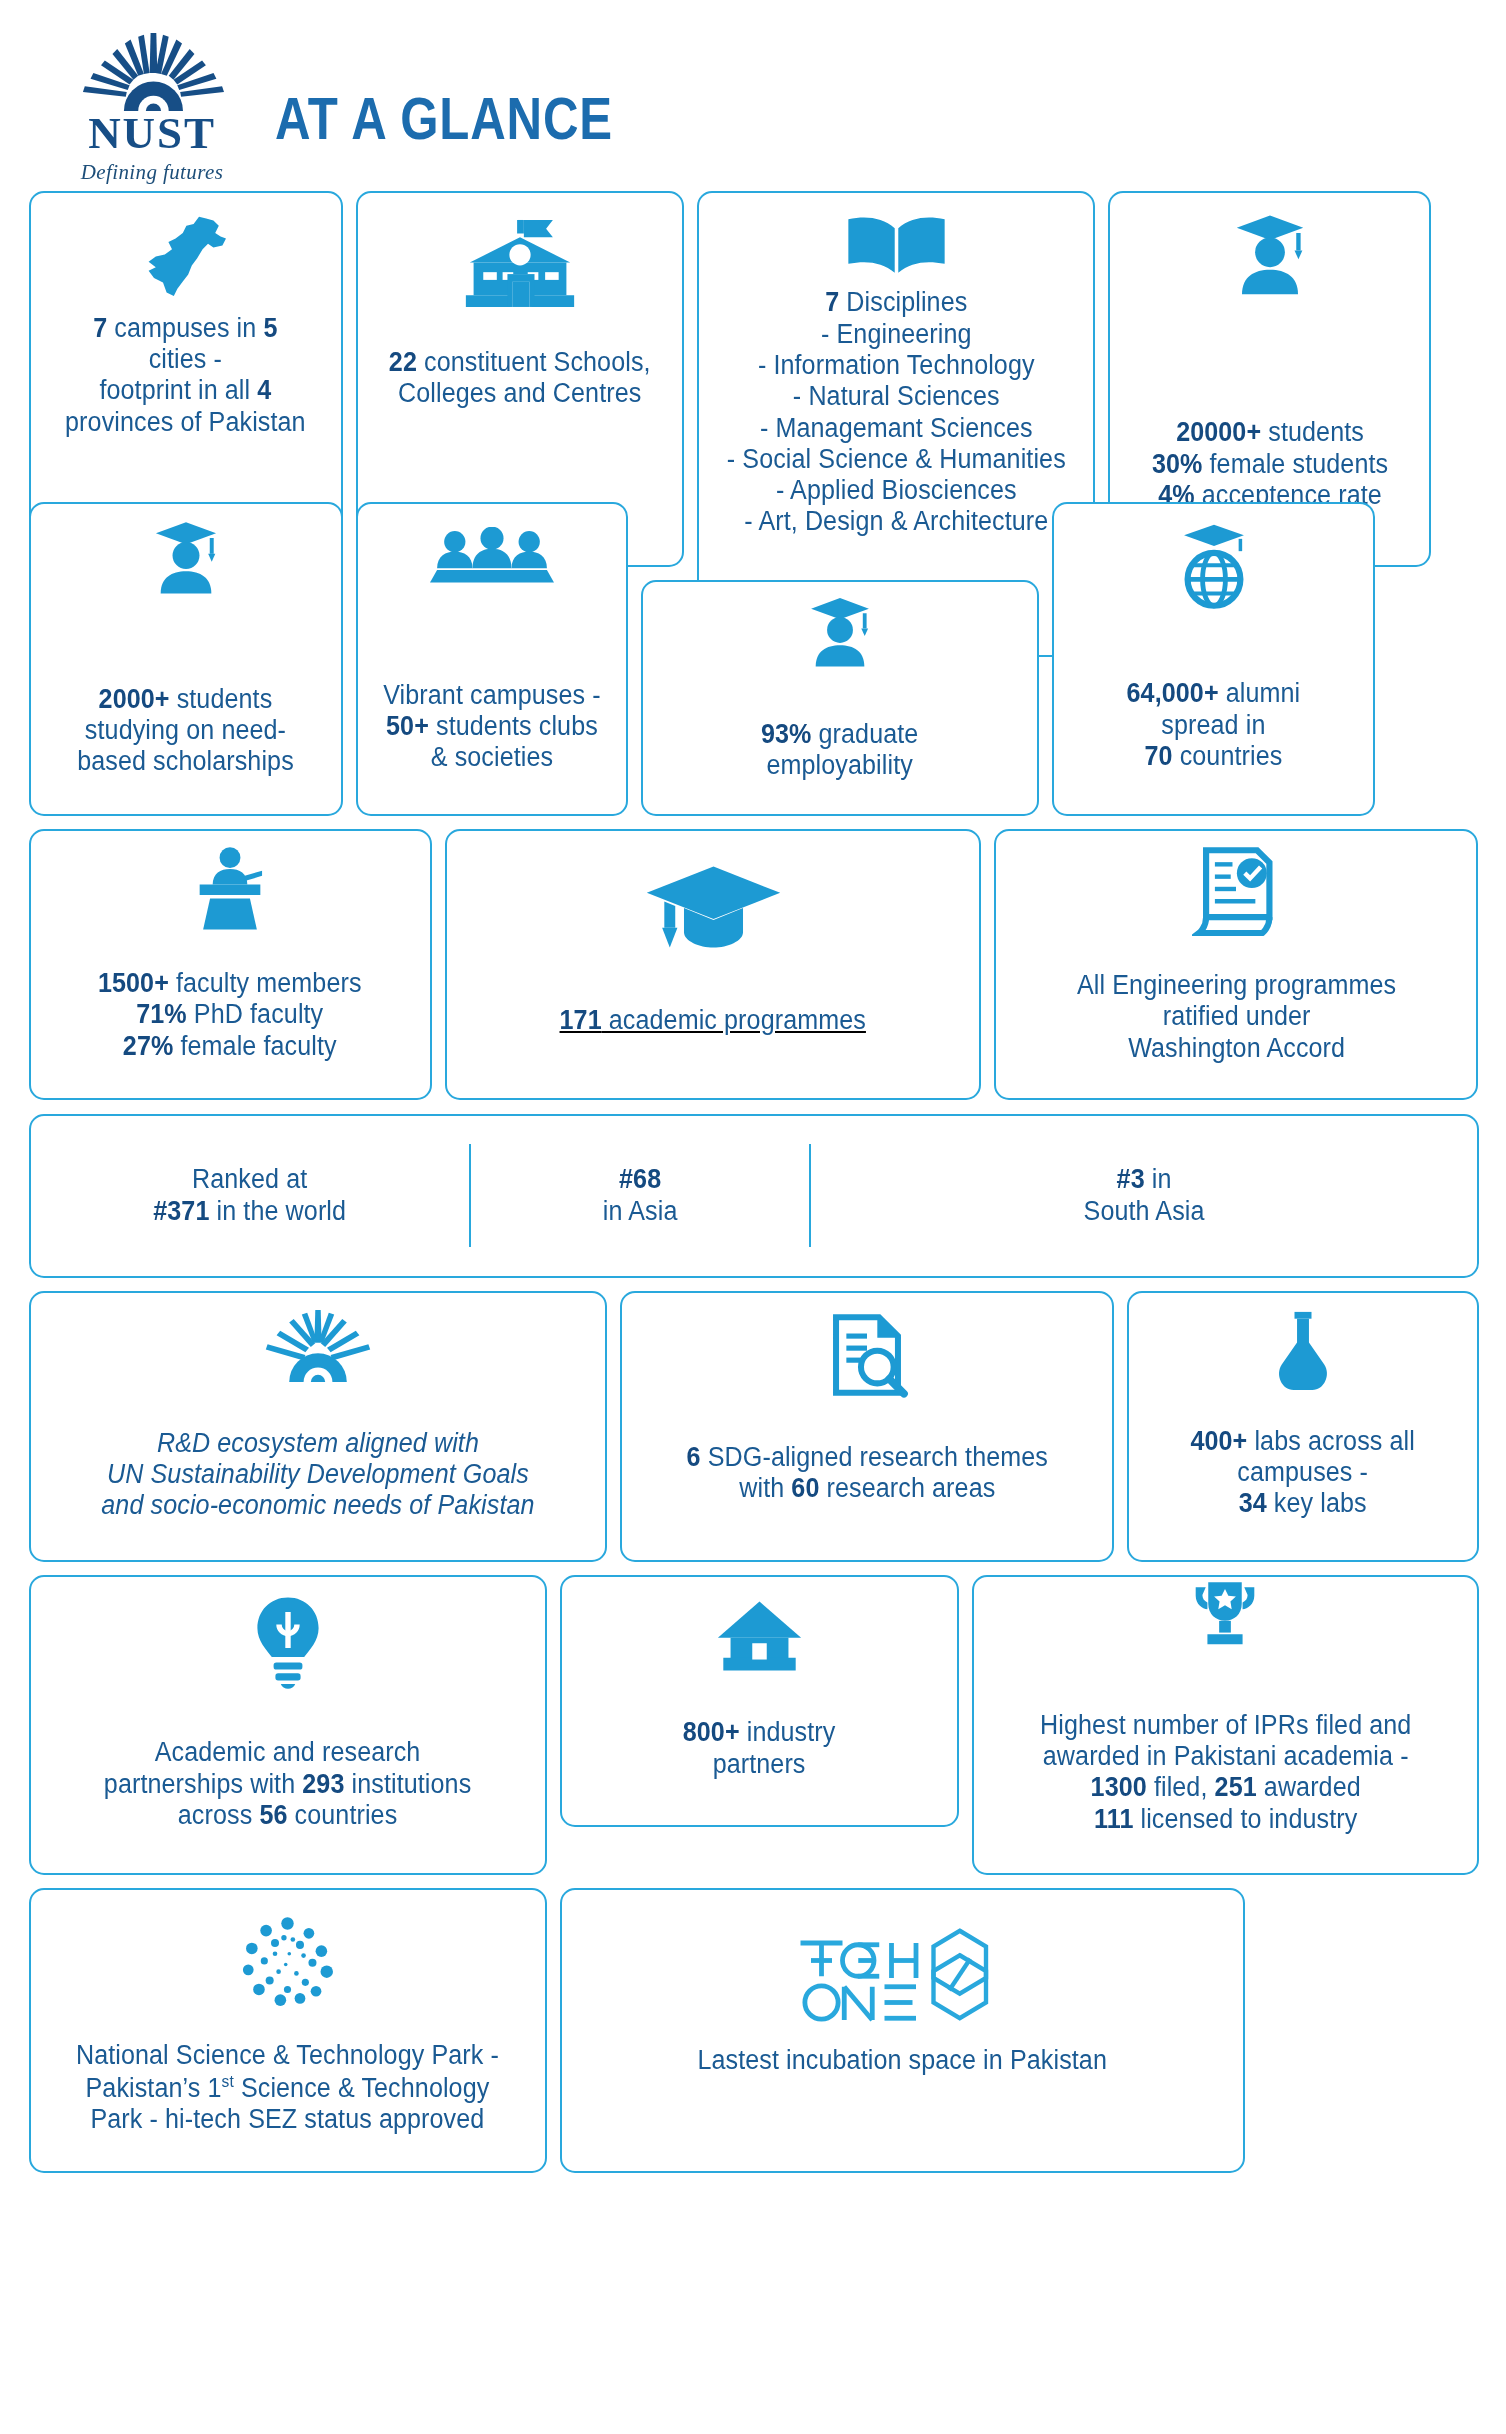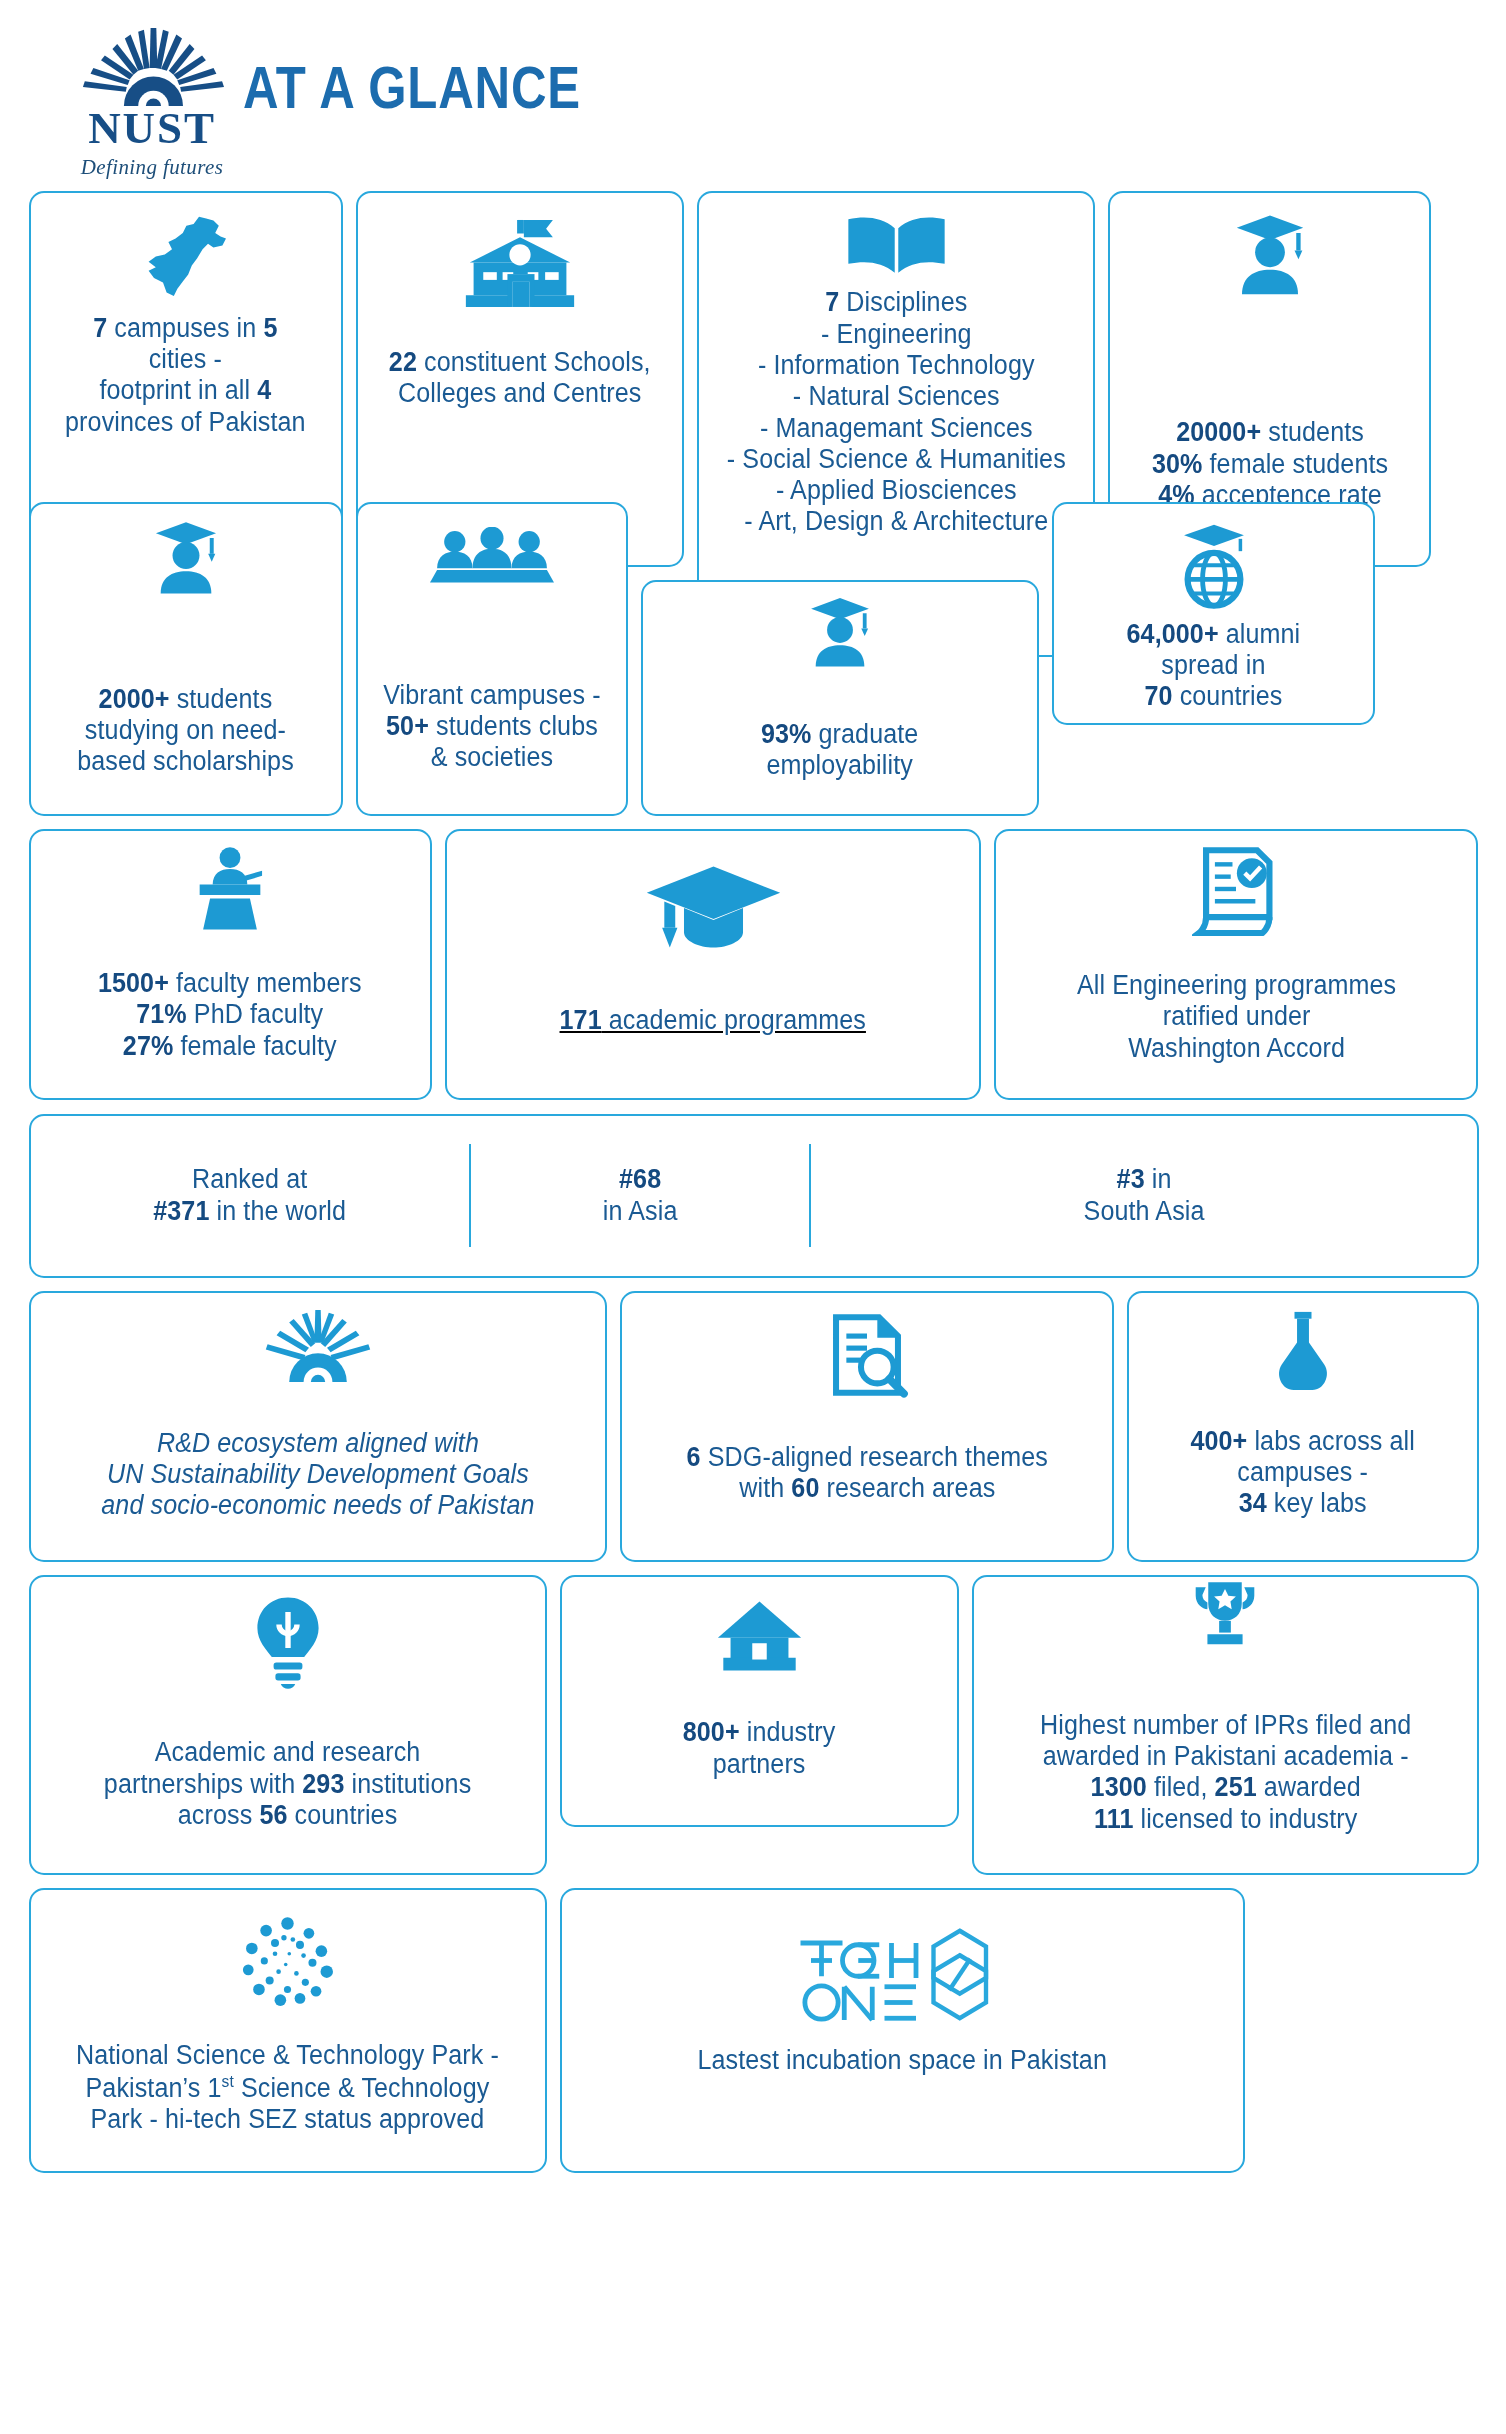--- a/index.html
+++ b/index.html
@@ -10,21 +10,21 @@
     overflow: hidden;
   }
   .page {
     width: 1507px; height: 2435px;
     position: relative;
     padding: 21px 28.5px 17px 28.5px;
     background: #ffffff;
   }
 
   
-  .header { display: flex; align-items: center; height: 164px; padding-left: 33px; }
+  .header { display: flex; align-items: flex-end; gap: 32px; height: 164px; padding-left: 33px; }
   .logo-block { display: flex; flex-direction: column; align-items: center; width: 181px; }
   .logo-mark { width: 143px; height: 82px; }
   .logo-word { font-family: "Liberation Serif", serif; font-weight: bold; font-size: 45px; letter-spacing: 1.9px; color: #174e86; line-height: 1; margin-top: -1.9px; }
   .logo-tag { font-family: "Liberation Serif", serif; font-style: italic; font-size: 21px; color: #1d4e79; margin-top: 3.8px; letter-spacing: 0.4px;}
   .glance { font-family: "Liberation Sans Narrow","Liberation Sans", sans-serif;
             font-weight: bold; font-size: 60px; letter-spacing: 1px;
             color: #1c6cae; transform: scaleX(.82); transform-origin: left bottom;
             padding-bottom: 32px; white-space: nowrap; }
 
   
@@ -225,21 +225,21 @@
             <path class="f" d="M18 94 C18 74 32 66 50 66 C68 66 82 74 82 94z"></path>
           </svg>
         </span>
         <div class="spacer"></div>
         <div class="txt lg" style="margin-bottom:19px;">
           <div><b>93%</b><span> graduate</span></div>
           <div>employability</div>
         </div>
       </div>
 
-      <div class="card" style="width:323px;height:223px;padding-top:19px;">
+      <div class="card" style="width:323px;height:314px;padding-top:19px;">
         <span class="ic">
           <svg viewBox="0 0 100 100" width="88" height="88">
             <path class="f" d="M50 2 L84 14 L50 26 L16 14z"></path>
             <path class="f" d="M78 18 v14 h4 v-14z"></path>
             <circle cx="50" cy="64" r="30" fill="none" stroke="#1d9ad3" stroke-width="7"></circle>
             <ellipse cx="50" cy="64" rx="13" ry="30" fill="none" stroke="#1d9ad3" stroke-width="5.5"></ellipse>
             <line x1="20" y1="64" x2="80" y2="64" stroke="#1d9ad3" stroke-width="5.5"></line>
             <line x1="24" y1="48" x2="76" y2="48" stroke="#1d9ad3" stroke-width="4.5"></line>
             <line x1="24" y1="80" x2="76" y2="80" stroke="#1d9ad3" stroke-width="4.5"></line>
           </svg>

